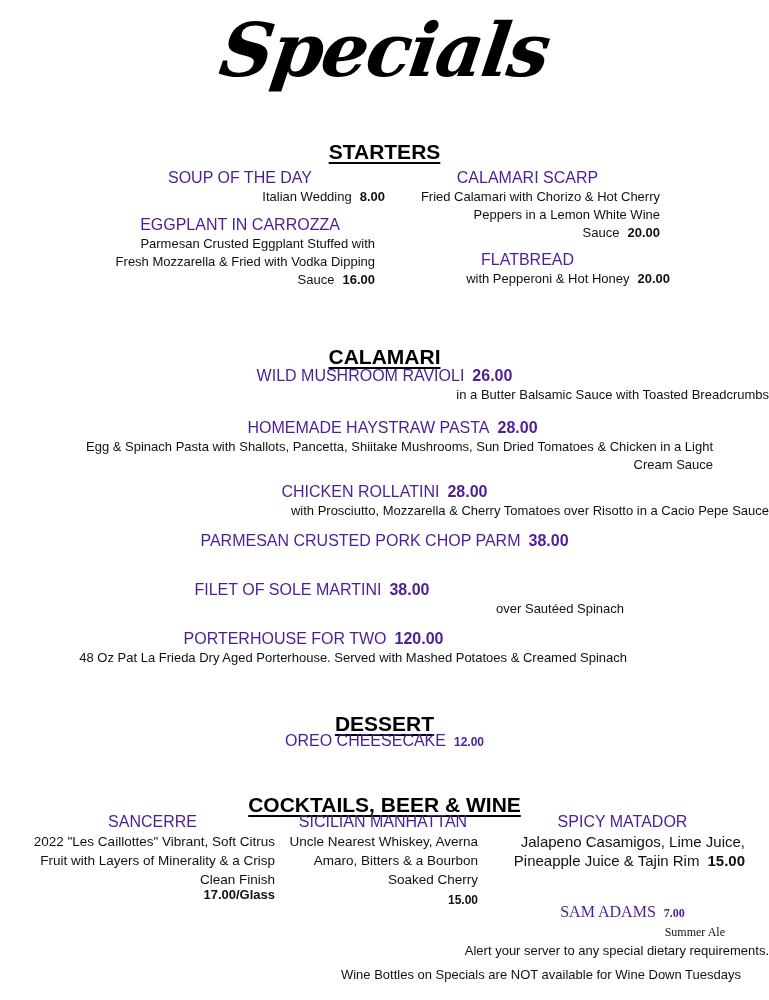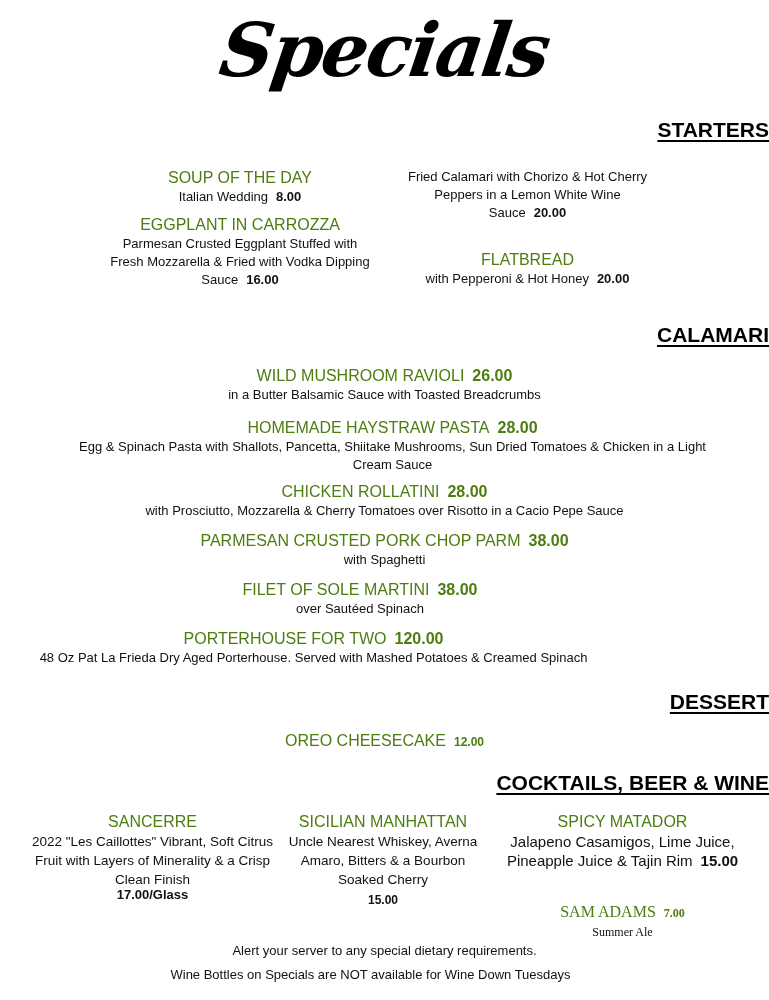--- a/index.html
+++ b/index.html
@@ -2,45 +2,46 @@
 <html><head>
 <meta charset="utf-8">
 <style>
   html, body { margin:0; padding:0; background:#ffffff; }
   body { width:769px; height:1000px; position:relative; overflow:hidden;
          font-family:"Liberation Sans", sans-serif; color:#111; }
   .abs { position:absolute; }
   .title { left:0; width:769px; top:0; height:100px; text-align:center;
            font-family:"DejaVu Serif", serif; font-style:italic; font-weight:bold;
            font-size:74px; line-height:100px; letter-spacing:-2px; color:#000; transform:skewX(-8deg); }
-  .section { left:0; width:769px; text-align:right; font-weight:bold; font-size:21px;
-             text-decoration:underline; text-underline-offset:3px; color:#000; }
+  .section { left:0; width:769px; text-align:center; font-weight:bold; font-size:21px;
+             text-decoration:underline; text-underline-offset:3px; color:#000;margin-top:22px; }
   .block { text-align:center; }
-  .name { font-size:16px; line-height:20px; color:#4d7c0f; }
-  .desc { font-size:13px; line-height:18px; color:#111; }
+  .name { font-size:16px; line-height:20px; color:#4c1d95; }
+  .desc { font-size:13px; line-height:18px; color:#111;text-align:right; }
   .price { font-weight:bold; margin-left:8px; }
   .sm { font-size:12px; }
 </style>
 </head>
 <body>
 
 <div class="abs title">Specials</div>
 
 <div class="abs section" style="top:118px;">STARTERS</div>
 
 <div class="abs block" style="left:95px; width:290px; top:168px;">
   <div class="name">SOUP OF THE DAY</div>
   <div class="desc"><span>Italian Wedding</span><span class="price">8.00</span></div>
 </div>
 <div class="abs block" style="left:105px; width:270px; top:215px;">
   <div class="name">EGGPLANT IN CARROZZA</div>
   <div class="desc"><span>Parmesan Crusted Eggplant Stuffed with Fresh Mozzarella &amp; Fried with Vodka Dipping Sauce</span><span class="price">16.00</span></div>
 </div>
 
 <div class="abs block" style="left:395px; width:265px; top:168px;">
+  <div class="name">CALAMARI SCARP</div>
   <div class="desc"><span>Fried Calamari with Chorizo &amp; Hot Cherry Peppers in a Lemon White Wine Sauce</span><span class="price">20.00</span></div>
 </div>
 <div class="abs block" style="left:385px; width:285px; top:250px;">
   <div class="name">FLATBREAD</div>
   <div class="desc"><span>with Pepperoni &amp; Hot Honey</span><span class="price">20.00</span></div>
 </div>
 
 <div class="abs section" style="top:323px;">CALAMARI</div>
 
 <div class="abs block" style="left:0; width:769px; top:366px;">
@@ -50,23 +51,22 @@
 <div class="abs block" style="left:64px; width:641px; top:418px;margin-left:8px;">
   <div class="name"><span>HOMEMADE HAYSTRAW PASTA</span><span class="price">28.00</span></div>
   <div class="desc">Egg &amp; Spinach Pasta with Shallots, Pancetta, Shiitake Mushrooms, Sun Dried Tomatoes &amp; Chicken in a Light Cream Sauce</div>
 </div>
 <div class="abs block" style="left:0; width:769px; top:482px;">
   <div class="name"><span>CHICKEN ROLLATINI</span><span class="price">28.00</span></div>
   <div class="desc">with Prosciutto, Mozzarella &amp; Cherry Tomatoes over Risotto in a Cacio Pepe Sauce</div>
 </div>
 <div class="abs block" style="left:0; width:769px; top:531px;">
   <div class="name"><span>PARMESAN CRUSTED PORK CHOP PARM</span><span class="price">38.00</span></div>
-  <div class="desc">with Spaghetti</div>
 </div>
-<div class="abs block" style="left:0; width:624px; top:580px;padding-left:48px;">
+<div class="abs block" style="left:0; width:624px; top:580px;">
   <div class="name"><span>FILET OF SOLE MARTINI</span><span class="price">38.00</span></div>
   <div class="desc">over Sautéed Spinach</div>
 </div>
 <div class="abs block" style="left:0; width:627px; top:629px;">
   <div class="name"><span>PORTERHOUSE FOR TWO</span><span class="price">120.00</span></div>
   <div class="desc">48 Oz Pat La Frieda Dry Aged Porterhouse. Served with Mashed Potatoes &amp; Creamed Spinach</div>
 </div>
 
 <div class="abs section" style="top:690px;">DESSERT</div>
 <div class="abs block" style="left:0; width:769px; top:731px;">

